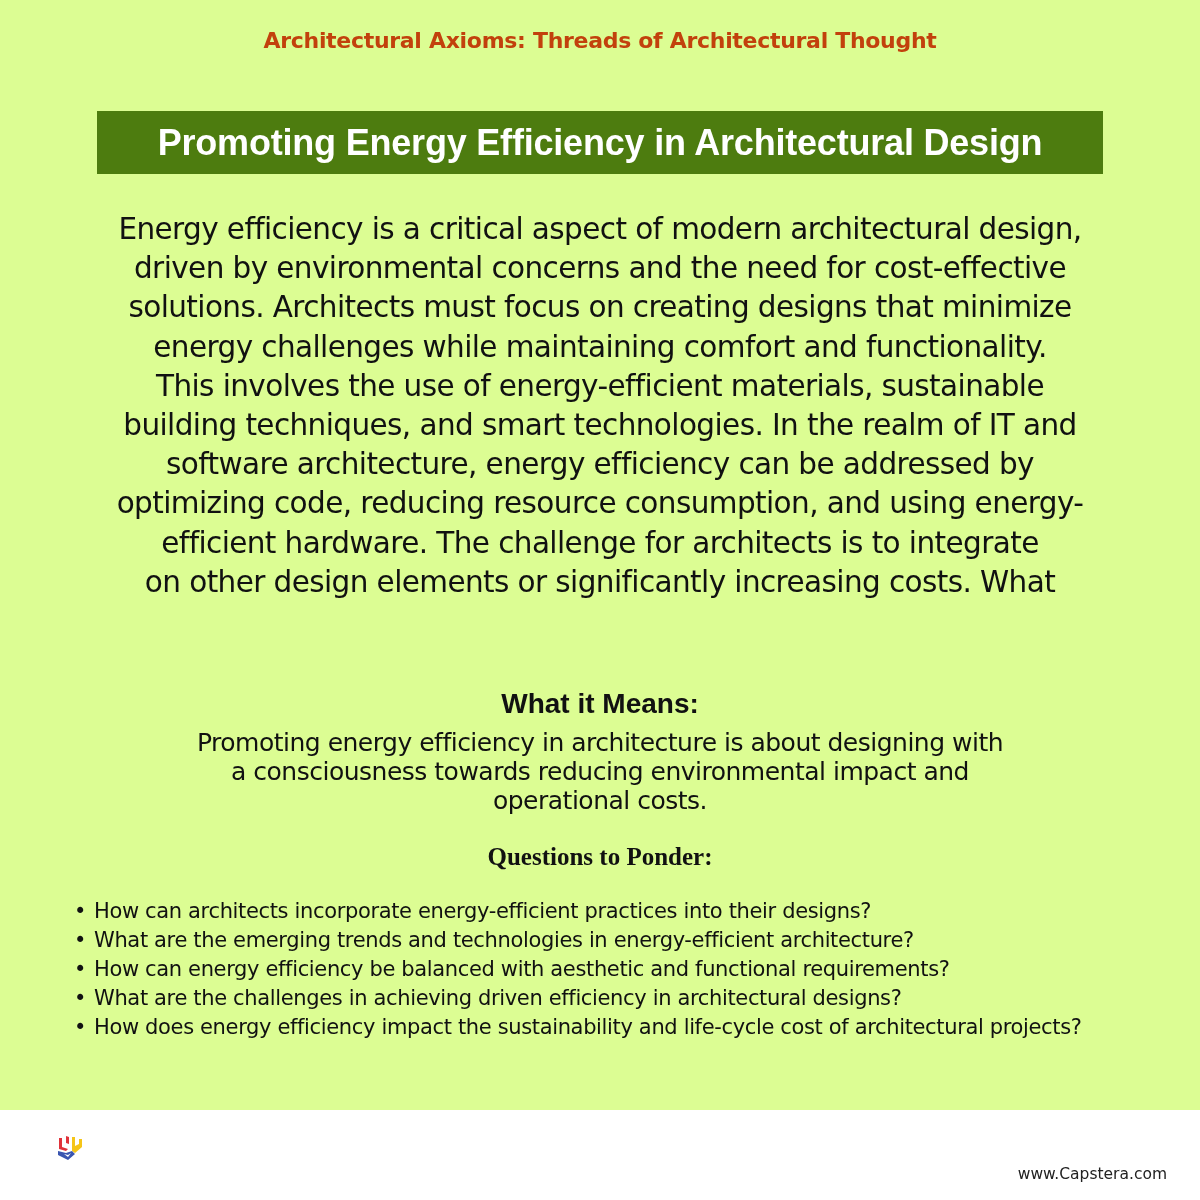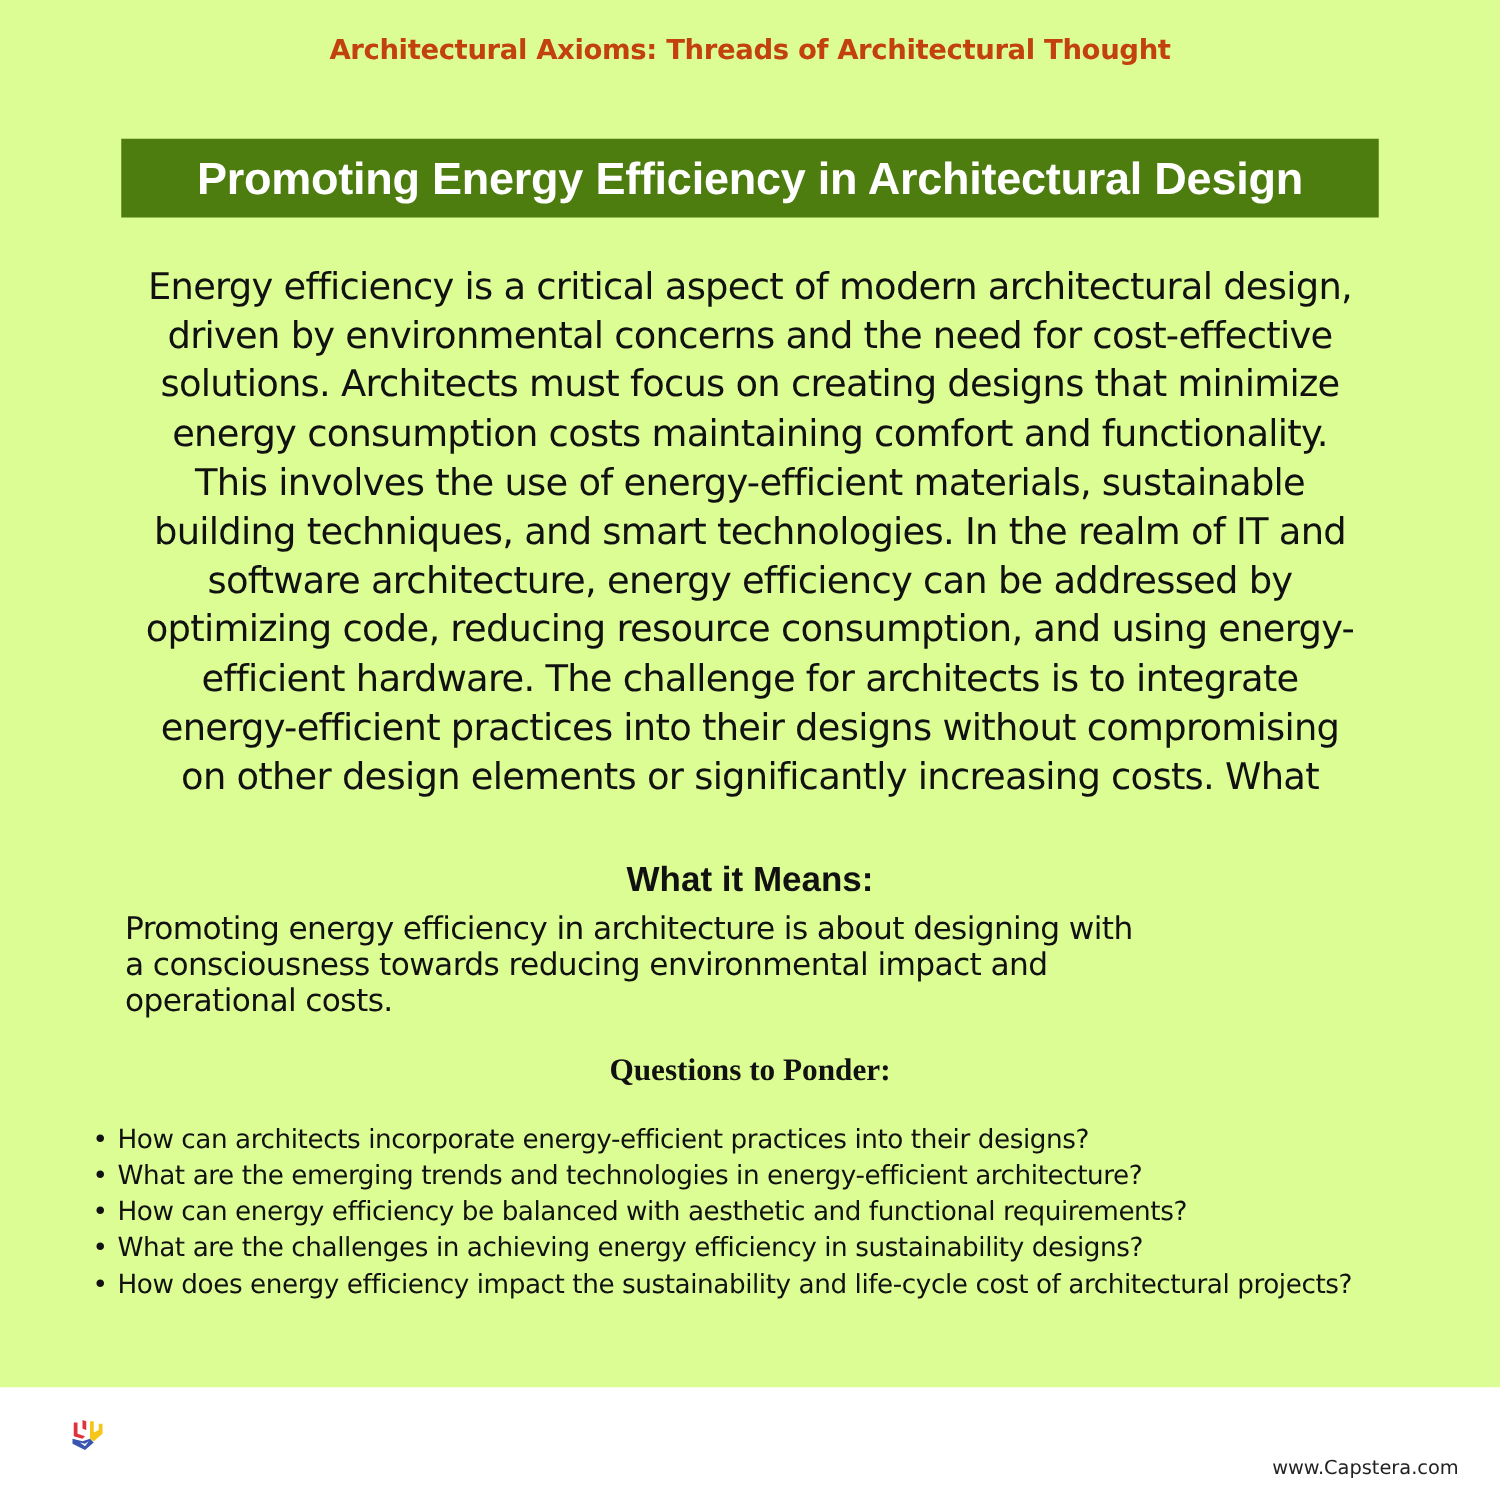--- a/index.html
+++ b/index.html
@@ -53,20 +53,21 @@
       text-align: center;
       font-family: "Liberation Sans", sans-serif;
       font-weight: bold;
       color: #111;
     }
     .what-heading { top: 688px; font-size: 28px; }
     .ponder-heading { top: 843px; font-size: 25px; font-family: Liberation Serif, serif; }
 
     .meaning-text {
       position: absolute; left: 100px; top: 728px; width: 1000px;
+      text-align: center;
       font-family: "DejaVu Sans", sans-serif;
       font-size: 25px;
       line-height: 29px;
       letter-spacing: -0.5px;
       color: #111;
     }
     .meaning-text span { display: block; white-space: nowrap; }
 
     .questions {
       position: absolute; left: 50px; top: 897px; width: 1140px;
@@ -115,27 +116,26 @@
   <div class="series-title">Architectural Axioms: Threads of Architectural Thought</div>
 
   <div class="banner">
     <div class="banner-text">Promoting Energy Efficiency in Architectural Design</div>
   </div>
 
   <div class="body-para">
     <span>Energy efficiency is a critical aspect of modern architectural design,</span>
     <span>driven by environmental concerns and the need for cost-effective</span>
     <span>solutions. Architects must focus on creating designs that minimize</span>
-    <span>energy consumption costs maintaining comfort and functionality.</span>
+    <span>energy challenges while maintaining comfort and functionality.</span>
     <span>This involves the use of energy-efficient materials, sustainable</span>
     <span>building techniques, and smart technologies. In the realm of IT and</span>
     <span>software architecture, energy efficiency can be addressed by</span>
     <span>optimizing code, reducing resource consumption, and using energy-</span>
     <span>efficient hardware. The challenge for architects is to integrate</span>
-    <span>energy-efficient practices into their designs without compromising</span>
     <span>on other design elements or significantly increasing costs. What</span>
   </div>
 
   <div class="section-heading what-heading">What it Means:</div>
 
   <div class="meaning-text">
     <span>Promoting energy efficiency in architecture is about designing with</span>
     <span>a consciousness towards reducing environmental impact and</span>
     <span>operational costs.</span>
   </div>
@@ -150,21 +150,21 @@
     <li>
       <span class="bullet">•</span>
       <span class="q-text">What are the emerging trends and technologies in energy-efficient architecture?</span>
     </li>
     <li>
       <span class="bullet">•</span>
       <span class="q-text">How can energy efficiency be balanced with aesthetic and functional requirements?</span>
     </li>
     <li>
       <span class="bullet">•</span>
-      <span class="q-text">What are the challenges in achieving energy efficiency in sustainability designs?</span>
+      <span class="q-text">What are the challenges in achieving driven efficiency in architectural designs?</span>
     </li>
     <li>
       <span class="bullet">•</span>
       <span class="q-text">How does energy efficiency impact the sustainability and life-cycle cost of architectural projects?</span>
     </li>
   </ul>
 </div>
 
 <div class="footer"></div>
 

